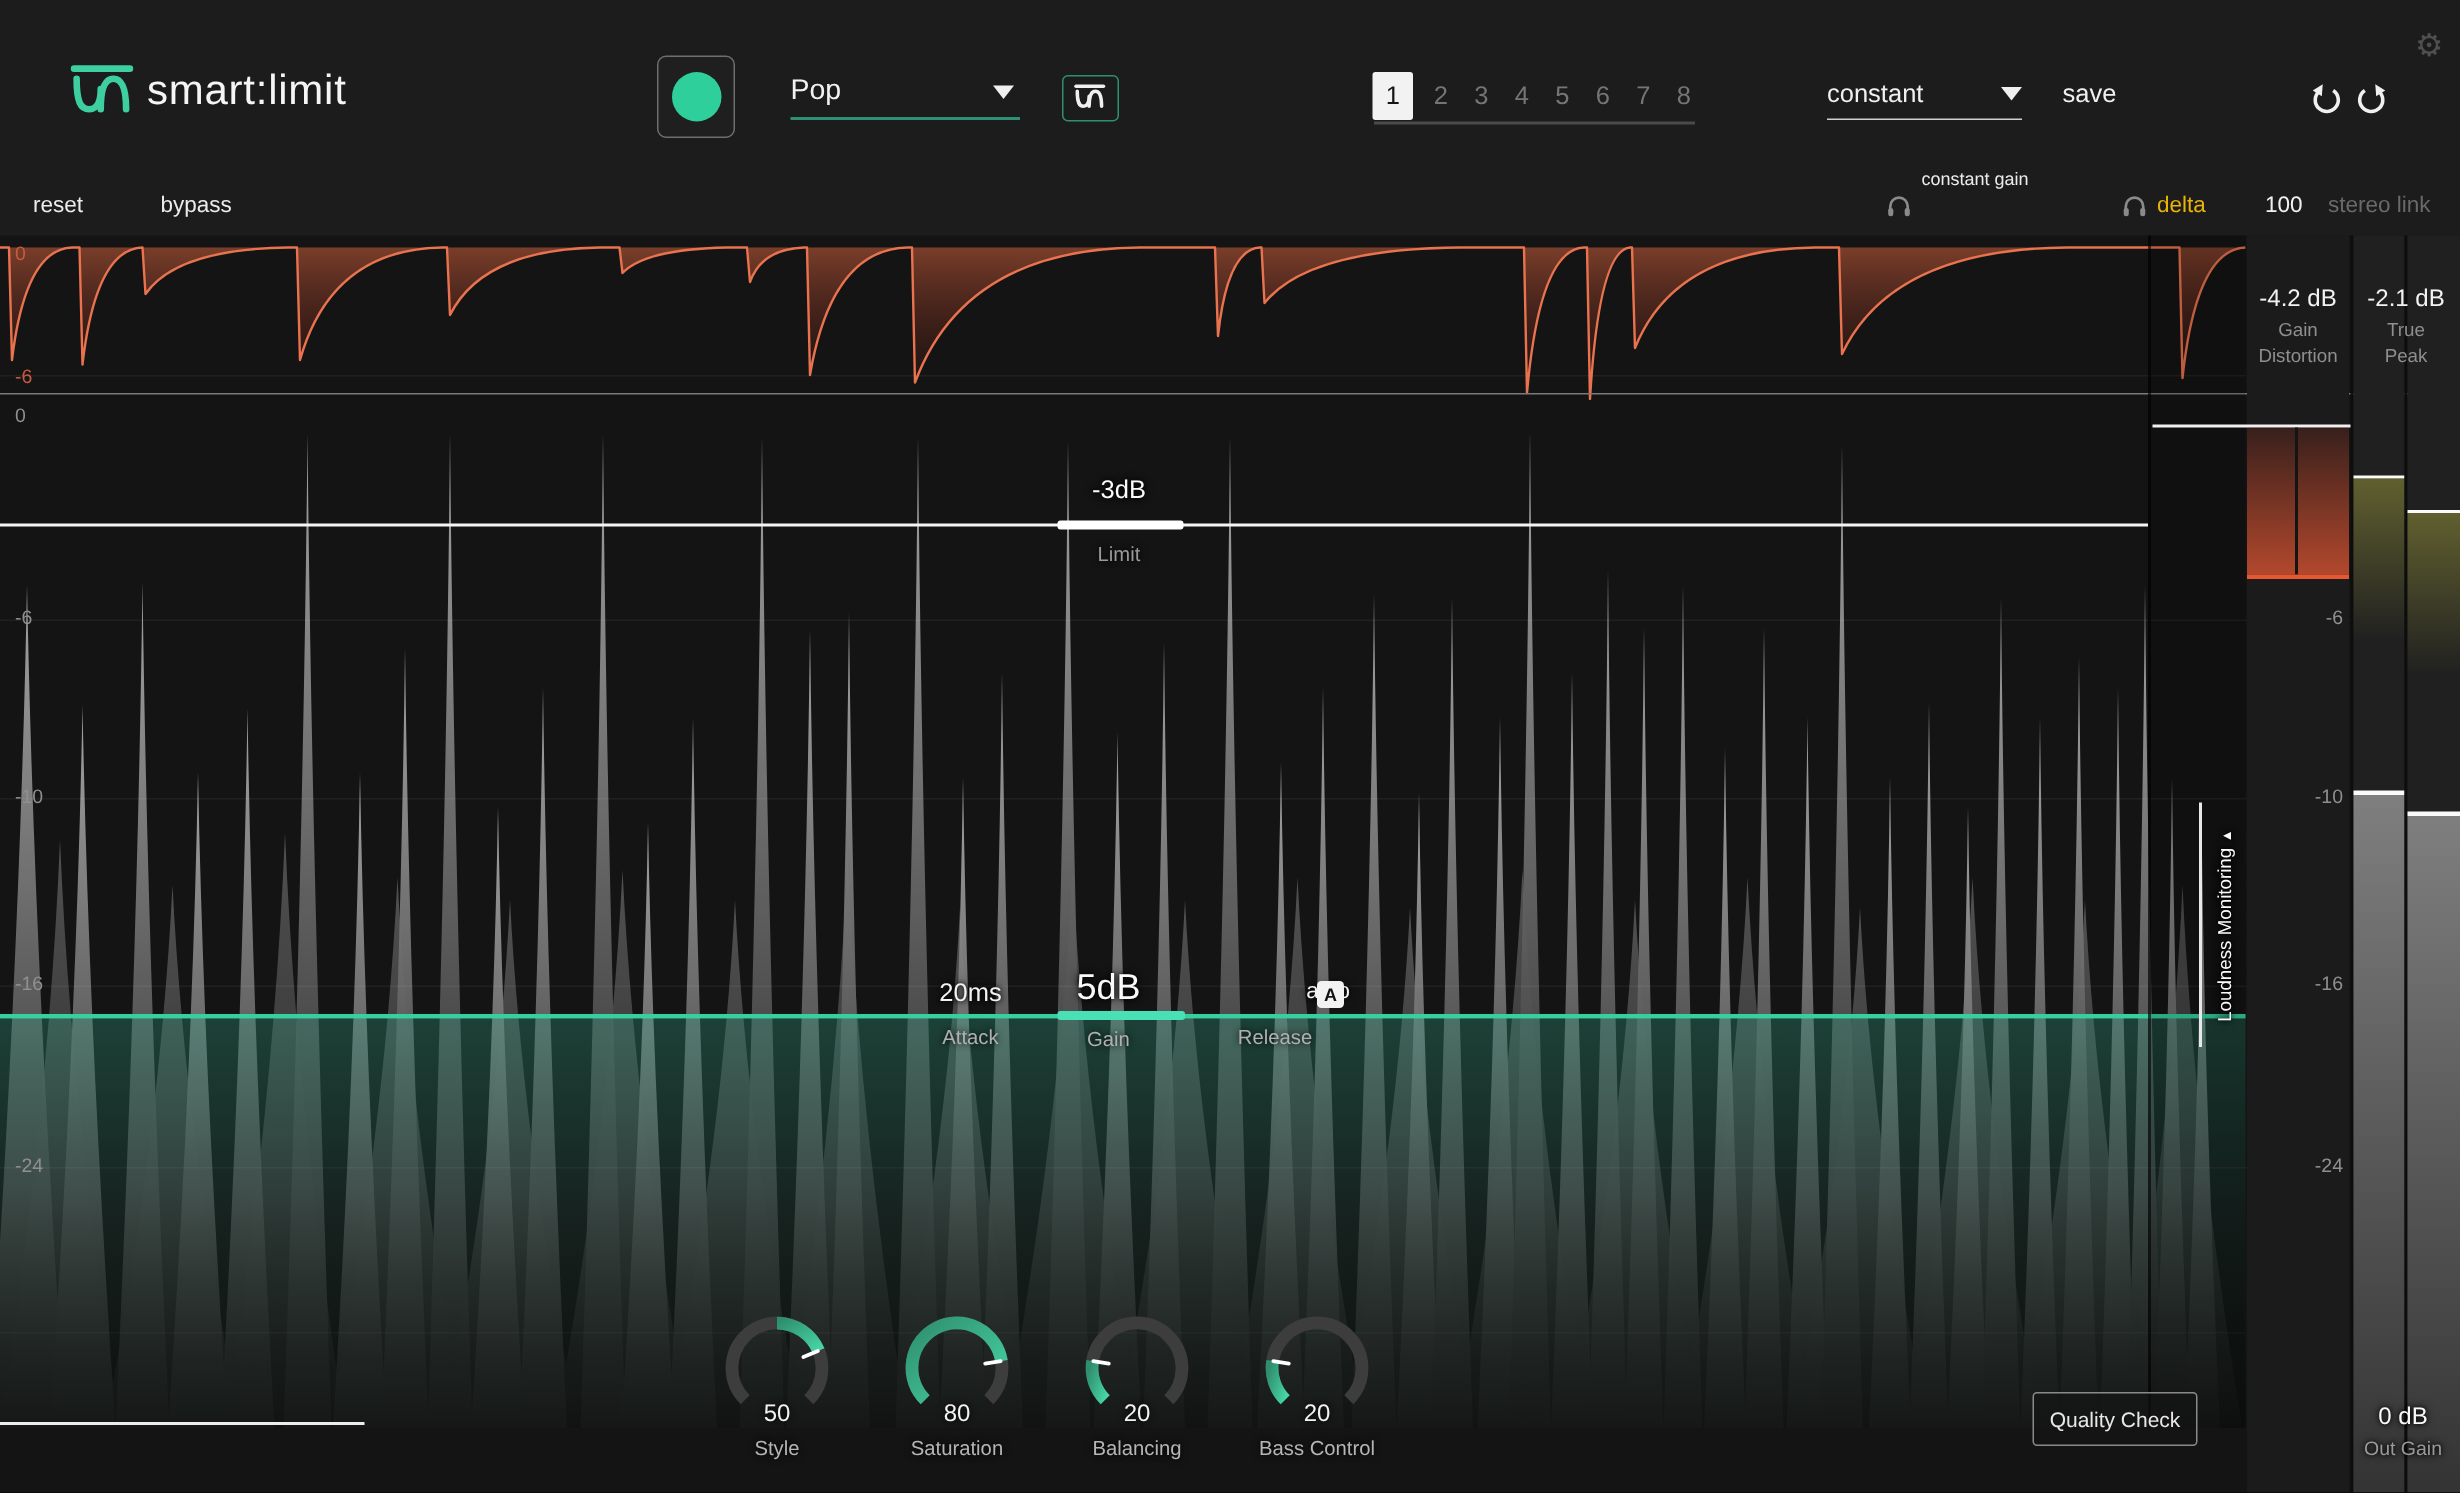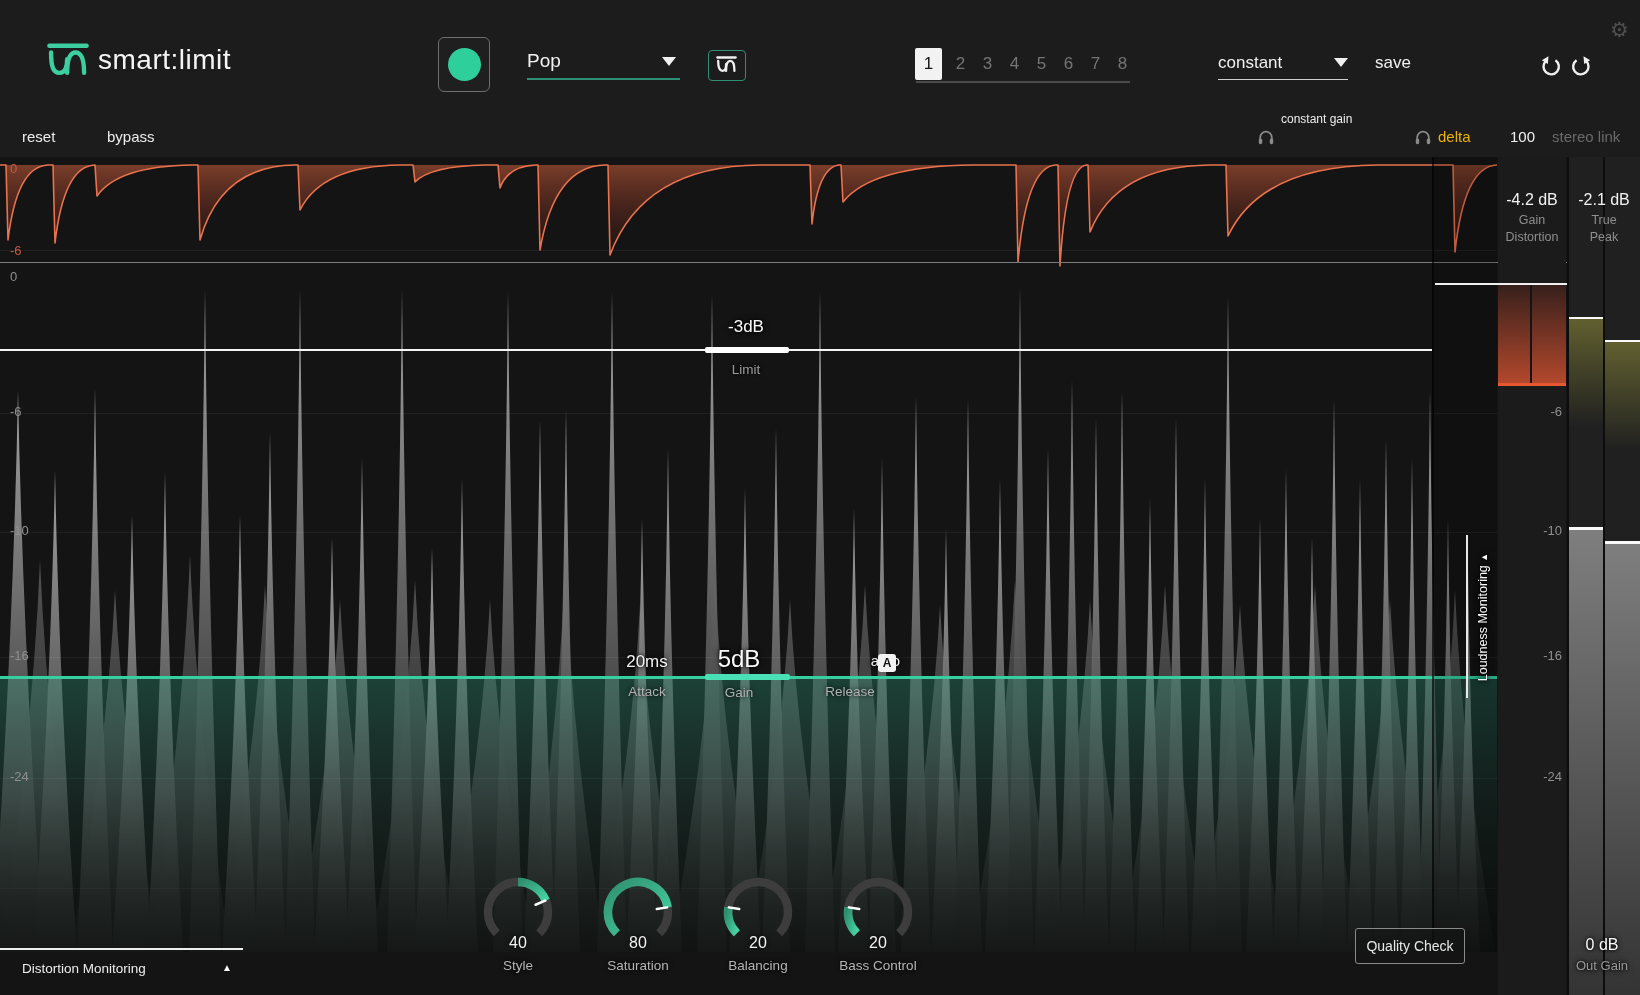--- a/index.html
+++ b/index.html
@@ -298,21 +298,21 @@
       <div style="position: absolute; left: 476px; top: 876px; width: 84px; height: 110px; cursor: pointer;"><svg width="84" height="66">
           <defs>
             <linearGradient id="kg0" x1="0" y1="0" x2="1" y2="1">
         <stop offset="0" stop-color="#2f8e6e"></stop>
               <stop offset="1" stop-color="#47d6a6"></stop>
             </linearGradient>
           </defs>
           <path d="M20.8,57.2 A30,30 0 1 1 63.2,57.2" fill="none" stroke="#3d3d3d" stroke-width="8.5"></path>
           <path d="M42.0,6.0 A30,30 0 0 1 69.7,24.5" fill="none" stroke="url(#kg0)" stroke-width="8.5"></path>
           <line x1="59.55371111771445" y1="28.729014785063292" x2="69.25444620908296" y2="24.71083874522985" stroke="#ffffff" stroke-width="2.5" stroke-linecap="round"></line>
-        </svg><div style="position: absolute; left: 0px; top: 58px; width: 84px; text-align: center; font-size: 16px; color: rgb(242, 242, 242); text-shadow: rgb(0, 0, 0) 0px 0px 5px;">40</div><div style="position: absolute; left: -18px; top: 82px; width: 120px; text-align: center; font-size: 13.5px; color: rgb(181, 181, 181); text-shadow: rgb(0, 0, 0) 0px 0px 5px;">Style</div></div>
+        </svg><div style="position: absolute; left: 0px; top: 58px; width: 84px; text-align: center; font-size: 16px; color: rgb(242, 242, 242); text-shadow: rgb(0, 0, 0) 0px 0px 5px;">50</div><div style="position: absolute; left: -18px; top: 82px; width: 120px; text-align: center; font-size: 13.5px; color: rgb(181, 181, 181); text-shadow: rgb(0, 0, 0) 0px 0px 5px;">Style</div></div>
       <div style="position: absolute; left: 596px; top: 876px; width: 84px; height: 110px; cursor: pointer;"><svg width="84" height="66">
           <defs>
             <linearGradient id="kg1" x1="0" y1="0" x2="1" y2="1">
         <stop offset="0" stop-color="#2f8e6e"></stop>
               <stop offset="1" stop-color="#47d6a6"></stop>
             </linearGradient>
           </defs>
           <path d="M20.8,57.2 A30,30 0 1 1 63.2,57.2" fill="none" stroke="#3d3d3d" stroke-width="8.5"></path>
           <path d="M20.8,57.2 A30,30 0 1 1 71.6,31.3" fill="none" stroke="url(#kg1)" stroke-width="8.5"></path>
           <line x1="60.76607847130762" y1="33.02774516423561" x2="71.13680604755656" y2="31.38518328131319" stroke="#ffffff" stroke-width="2.5" stroke-linecap="round"></line>
@@ -335,24 +335,20 @@
               <stop offset="1" stop-color="#47d6a6"></stop>
             </linearGradient>
           </defs>
           <path d="M20.8,57.2 A30,30 0 1 1 63.2,57.2" fill="none" stroke="#3d3d3d" stroke-width="8.5"></path>
           <path d="M20.8,57.2 A30,30 0 0 1 12.4,31.3" fill="none" stroke="url(#kg3)" stroke-width="8.5"></path>
           <line x1="23.23392152869238" y1="33.02774516423561" x2="12.863193952443435" y2="31.38518328131319" stroke="#ffffff" stroke-width="2.5" stroke-linecap="round"></line>
         </svg><div style="position: absolute; left: 0px; top: 58px; width: 84px; text-align: center; font-size: 16px; color: rgb(242, 242, 242); text-shadow: rgb(0, 0, 0) 0px 0px 5px;">20</div><div style="position: absolute; left: -18px; top: 82px; width: 120px; text-align: center; font-size: 13.5px; color: rgb(181, 181, 181); text-shadow: rgb(0, 0, 0) 0px 0px 5px;">Bass Control</div></div>
     </div>
 
   <div class="abs" style="left:0;top:948px;width:243px;height:2px;background:#ededed;"></div>
-  <div class="abs" style="left:0;top:950px;width:243px;height:45px;cursor:pointer;">
-    <span class="lbl" style="left:22px;top:11px;font-size:13.5px;color:#ececec;">Distortion Monitoring</span>
-    <span class="lbl" style="left:222px;top:12px;font-size:10px;color:#ffffff;">▲</span>
-  </div>
 
   <div class="abs" style="left:1355px;top:928px;width:108px;height:34px;border:1px solid #8a8a8a;border-radius:3px;background:rgba(20,20,20,0.55);display:flex;align-items:center;justify-content:center;cursor:pointer;">
     <span style="font-size:14px;color:#e8e8e8;">Quality Check</span>
   </div>
 
   <div class="lbl txt-shadow" style="left:1542px;top:936px;width:120px;text-align:center;font-size:16px;color:#fafafa;z-index:5;cursor:ns-resize;">0 dB</div>
   <div class="lbl txt-shadow" style="left:1542px;top:958px;width:120px;text-align:center;font-size:13px;color:#9a9a9a;z-index:5;">Out Gain</div>
 
 </div>
 

